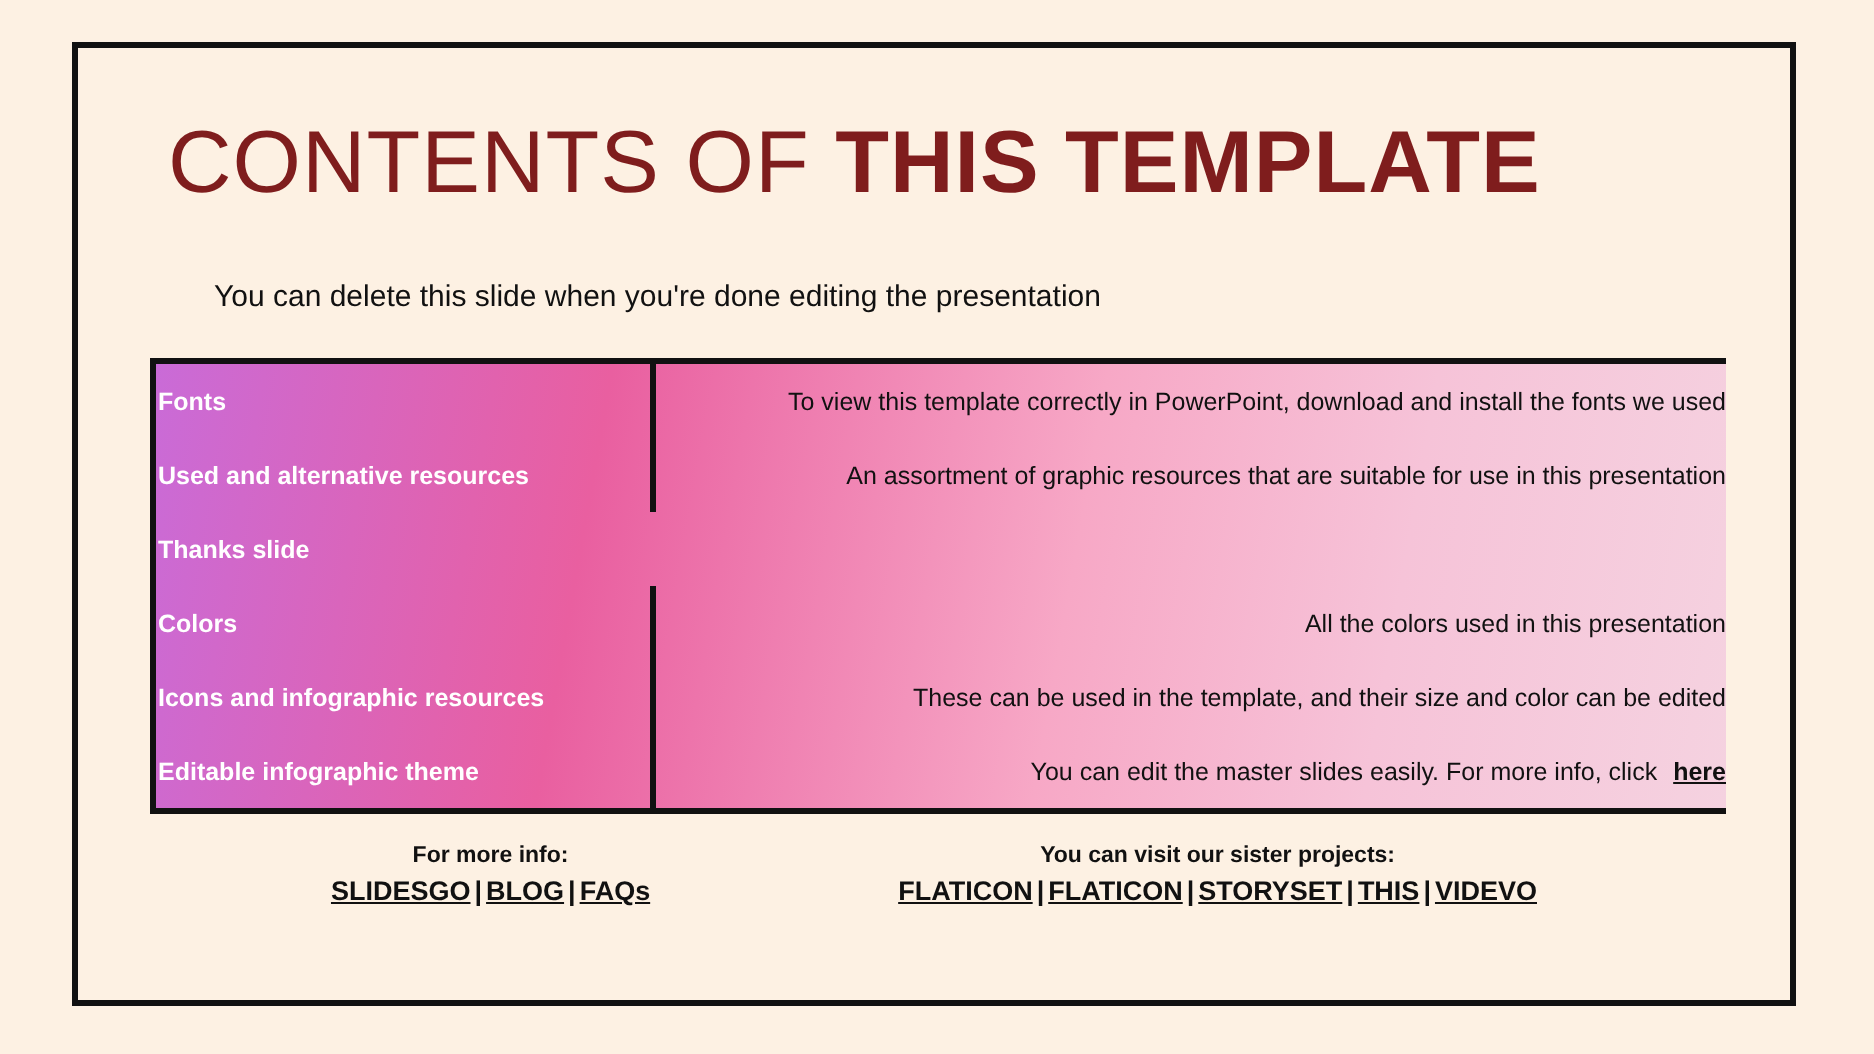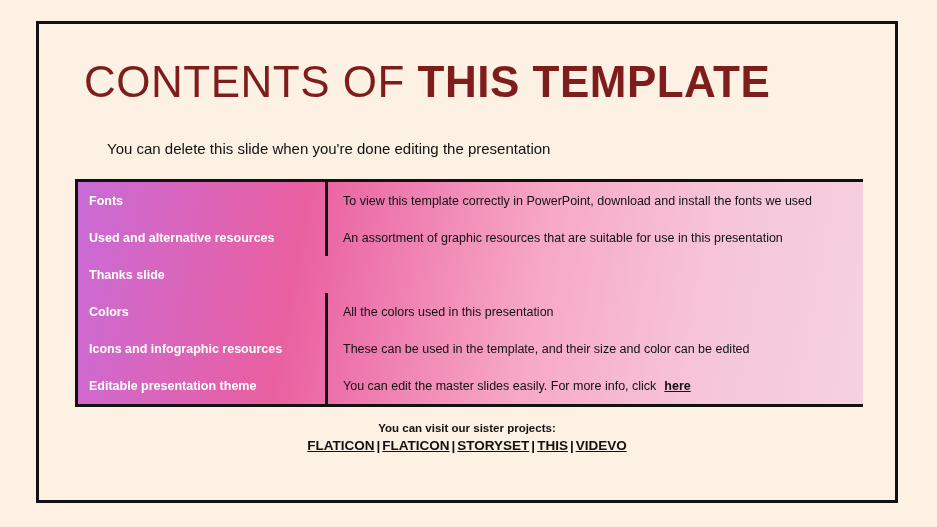--- a/index.html
+++ b/index.html
@@ -58,40 +58,40 @@
     box-sizing: border-box;
   }
   .row {
     display: flex;
     align-items: center;
     height: 37px;
   }
   .cell-left {
     width: 250px;
     box-sizing: border-box;
-    padding-left: 11px;
+    padding-left: 1px;
     font-size: 12.5px;
     font-weight: 700;
     color: #ffffff;
     border-left: 3px solid #111111;
     height: 37px;
     display: flex;
     align-items: center;
   }
   .cell-right {
     flex: 1;
     box-sizing: border-box;
-    padding-left: 15px;
     font-size: 12.5px;
     font-weight: 400;
     color: #111111;
     height: 37px;
     display: flex;
     align-items: center;
     border-left: 3px solid #111111;
+    justify-content: flex-end;
   }
   .cell-right a {
     color: #111111;
     font-weight: 700;
     text-decoration: underline;
     margin-left: 8px;
   }
   .footer {
     position: absolute;
     top: 398px;
@@ -158,29 +158,35 @@
           <span>All the colors used in this presentation</span>
         </div>
     </div>
     <div class="row">
       <div class="cell-left">Icons and infographic resources</div>
       <div class="cell-right">
           <span>These can be used in the template, and their size and color can be edited</span>
         </div>
     </div>
     <div class="row">
-      <div class="cell-left">Editable presentation theme</div>
+      <div class="cell-left">Editable infographic theme</div>
       <div class="cell-right">
           <span>You can edit the master slides easily. For more info, click</span>
           <a href="#">here</a>
         </div>
     </div>
   </div>
 
   <div class="footer">
+    <div class="foot-col">
+      <div class="foot-title">For more info:</div>
+      <div class="foot-links">
+        <a href="#">SLIDESGO</a><span class="sep">|</span><a href="#">BLOG</a><span class="sep">|</span><a href="#">FAQs</a>
+      </div>
+    </div>
     <div class="foot-col">
       <div class="foot-title">You can visit our sister projects:</div>
       <div class="foot-links">
         <a href="#">FLATICON</a><span class="sep">|</span><a href="#">FLATICON</a><span class="sep">|</span><a href="#">STORYSET</a><span class="sep">|</span><a href="#">THIS</a><span class="sep">|</span><a href="#">VIDEVO</a>
       </div>
     </div>
   </div>
 
 </div>
 

